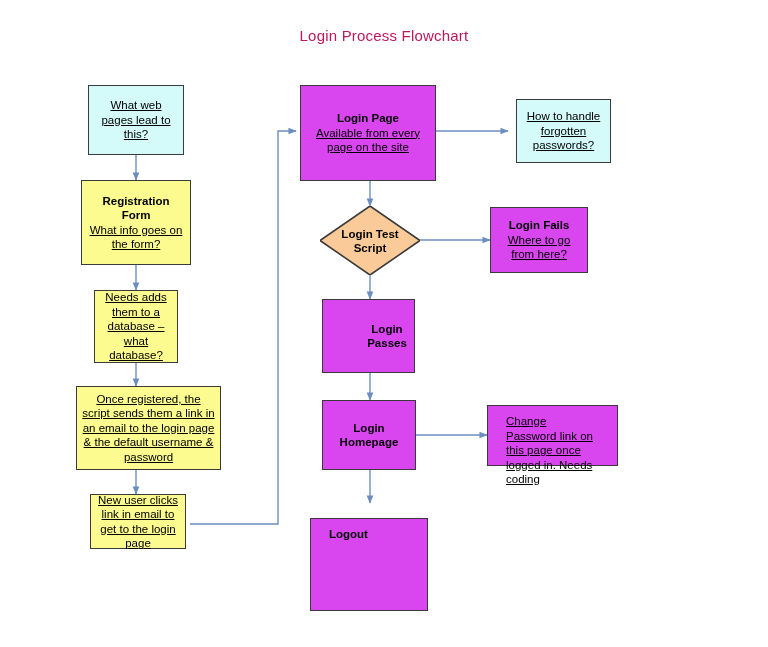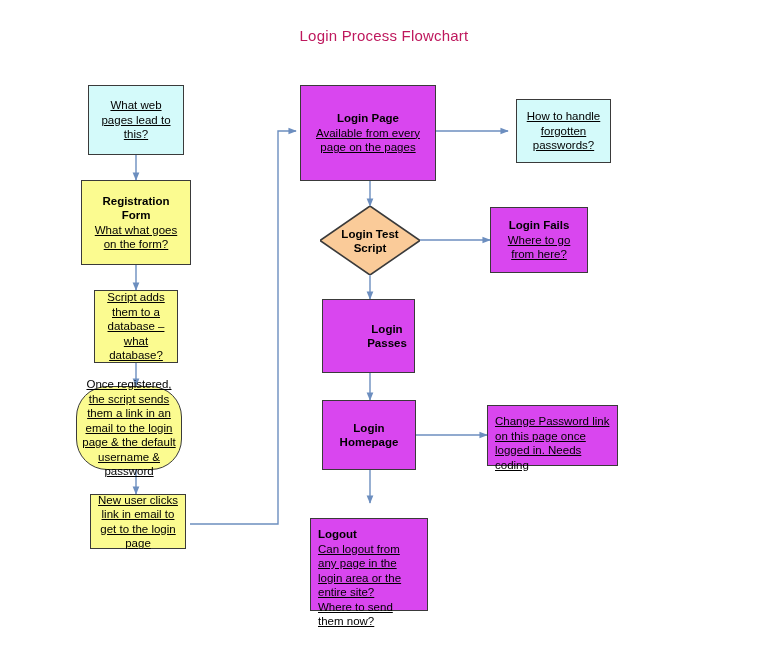--- a/index.html
+++ b/index.html
@@ -47,21 +47,21 @@
     display: block;
   }
   .node .bd {
     display: block;
     text-decoration: underline;
   }
   .node.left-text {
     align-items: flex-start;
     text-align: left;
     justify-content: flex-start;
-    padding: 8px 7px;
+    padding: 8px 18px;
   }
   .fill-blue   { background: #d4fafa; }
   .fill-yellow { background: #fbfb90; }
   .fill-orange { background: #d946ef; }
 
   .diamond {
     position: absolute;
     box-sizing: border-box;
   }
   .diamond .dshape {
@@ -134,38 +134,38 @@
 
     <path class="edge" d="M 370 470 L 370 503" marker-end="url(#arrow)"></path>
   </svg>
 
   <div class="node fill-blue" style="left:88px; top:85px; width:96px; height:70px;">
     <span class="bd">What web pages lead to this?</span>
   </div>
 
   <div class="node fill-yellow" style="left:81px; top:180px; width:110px; height:85px;">
     <span class="hd">Registration Form</span>
-    <span class="bd">What what goes on the form?</span>
+    <span class="bd">What info goes on the form?</span>
   </div>
 
   <div class="node fill-yellow" style="left:94px; top:290px; width:84px; height:73px;">
-    <span class="bd">Script adds them to a database – what database?</span>
-  </div>
-
-  <div class="node fill-yellow" style="left:76px; top:386px; width:106px; height:84px;border-radius:31px;">
+    <span class="bd">Needs adds them to a database – what database?</span>
+  </div>
+
+  <div class="node fill-yellow" style="left:76px; top:386px; width:145px; height:84px;">
     <span class="bd">Once registered, the script sends them a link in an email to the login page &amp; the default username &amp; password</span>
   </div>
 
   <div class="node fill-yellow" style="left:90px; top:494px; width:96px; height:55px;">
     <span class="bd">New user clicks link in email to get to the login page</span>
   </div>
 
   <div class="node fill-orange" style="left:300px; top:85px; width:136px; height:96px;">
     <span class="hd">Login Page</span>
-    <span class="bd">Available from every page on the pages</span>
+    <span class="bd">Available from every page on the site</span>
   </div>
 
   <div class="diamond" style="left:320px; top:206px; width:100px; height:69px;">
     <svg class="dshape" viewBox="0 0 100 69" preserveAspectRatio="none">
       <polygon points="50,0 100,34.5 50,69 0,34.5" fill="#facb99" stroke="#3a3a3a" stroke-width="1.6"></polygon>
     </svg>
     <div class="dlabel">
       <span>Login Test</span>
       <span>Script</span>
     </div>
@@ -174,22 +174,20 @@
   <div class="node fill-orange" style="left:322px; top:299px; width:93px; height:74px;padding-left:42px;">
     <span class="hd">Login Passes</span>
   </div>
 
   <div class="node fill-orange" style="left:322px; top:400px; width:94px; height:70px;">
     <span class="hd">Login Homepage</span>
   </div>
 
   <div class="node fill-orange left-text" style="left:310px; top:518px; width:118px; height:93px;">
     <span class="hd">Logout</span>
-    <span class="bd" style="white-space:pre-line;">Can logout from any page in the login area or the entire site?
-Where to send them now?</span>
   </div>
 
   <div class="node fill-blue" style="left:508px; top:99px; width:95px; height:64px;margin-left:8px;">
     <span class="bd">How to handle forgotten passwords?</span>
   </div>
 
   <div class="node fill-orange" style="left:490px; top:207px; width:98px; height:66px;">
     <span class="hd">Login Fails</span>
     <span class="bd">Where to go from here?</span>
   </div>

